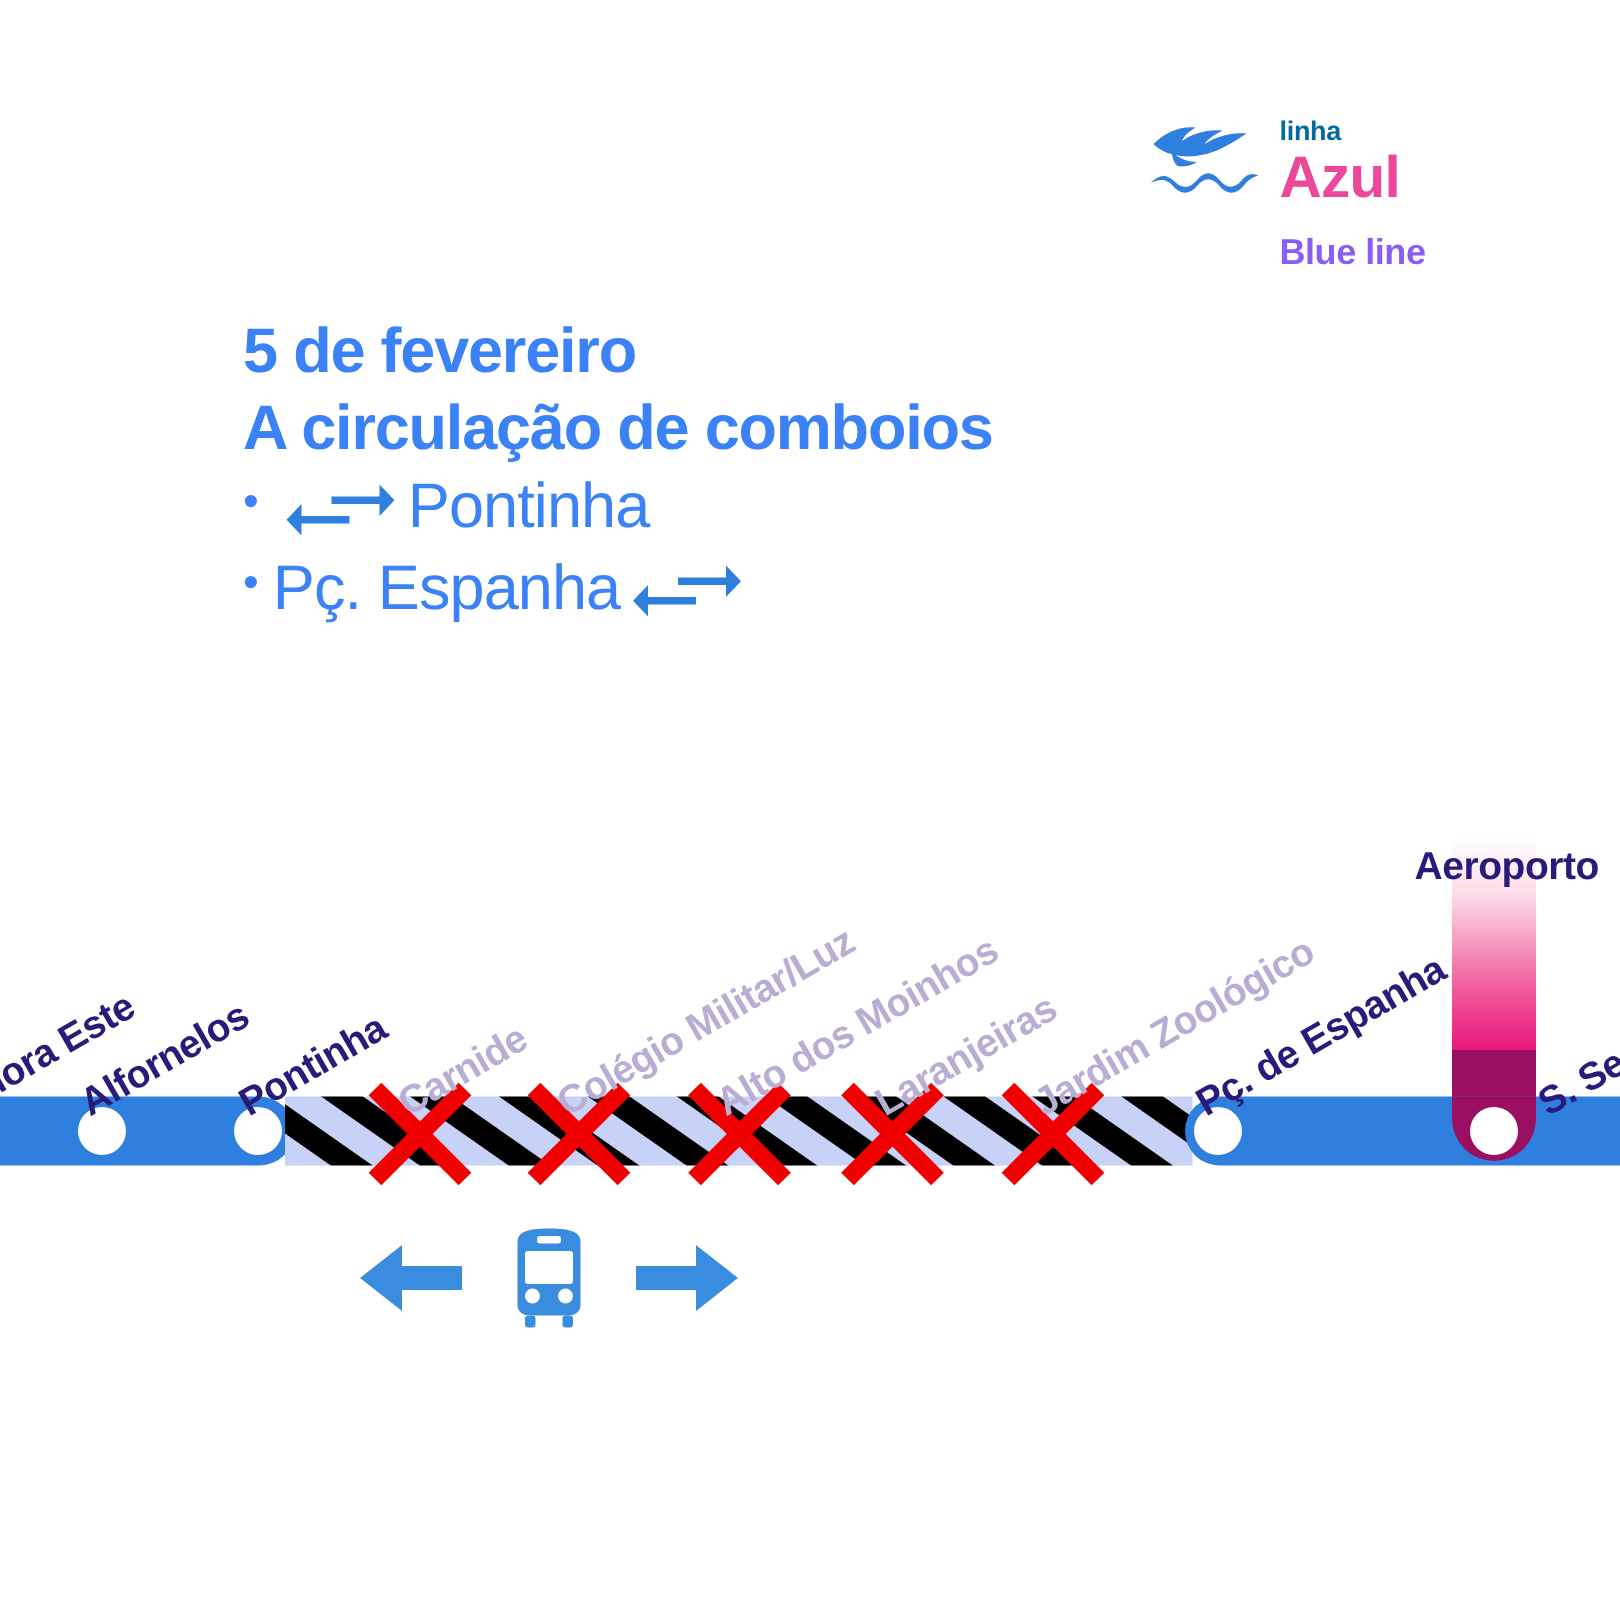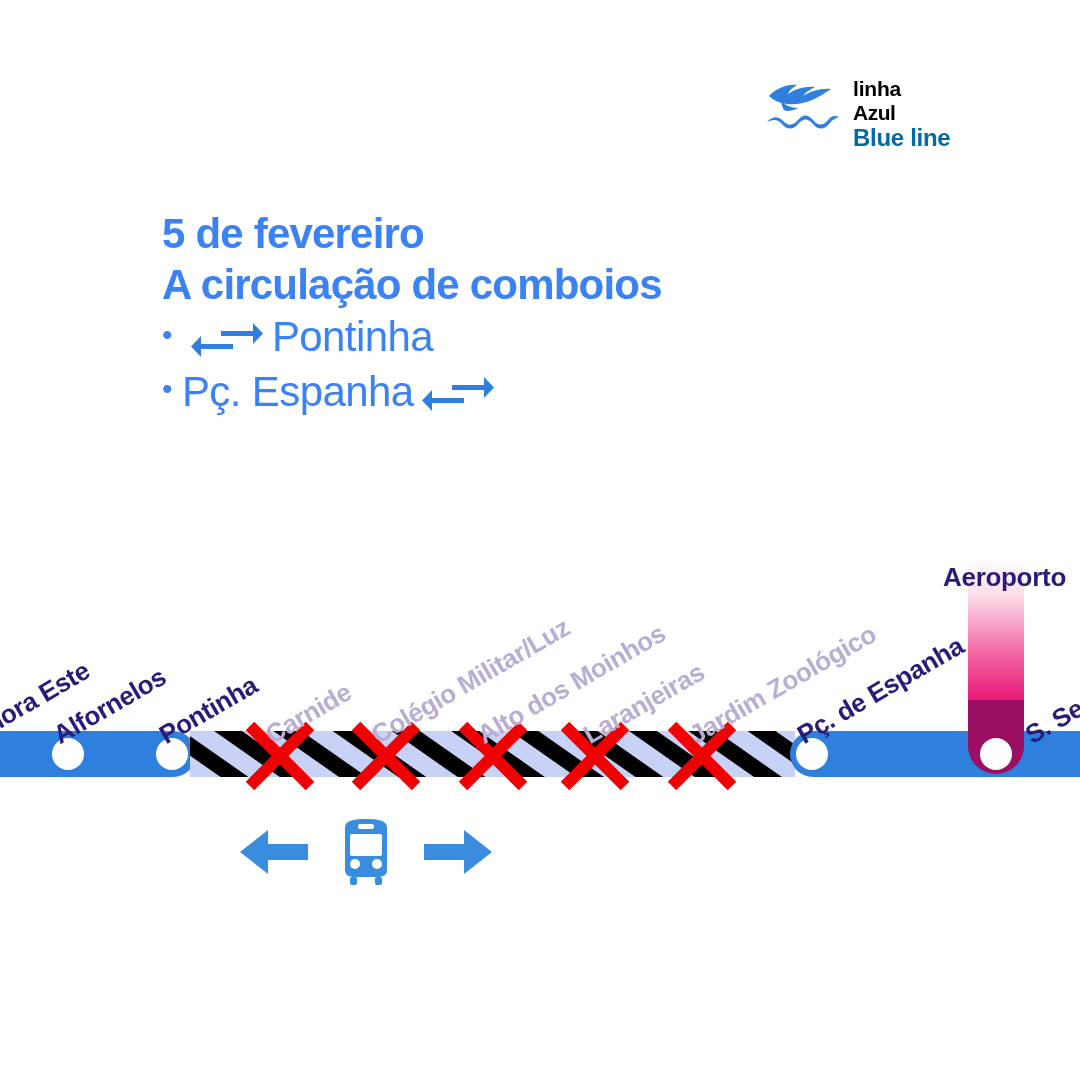--- a/index.html
+++ b/index.html
@@ -28,37 +28,37 @@
     width: 76px;
     height: 56px;
     display: block;
   }
   #logo-text {
     display: flex;
     flex-direction: column;
     line-height: 1;
   }
   .logo-linha {
-    font-size: 21px;
-    font-weight: 600;
-    color: #000000;
+    font-size: 18px;
+    font-weight: 600;
+    color: #0369a1;
     letter-spacing: -0.2px;
     margin-bottom: 3px;
   }
   .logo-azul {
-    font-size: 21px;
+    font-size: 39px;
     font-weight: 700;
-    color: #000000;
+    color: #ec4899;
     letter-spacing: -0.5px;
-    margin-bottom: 3px;
+    margin-bottom: 19px;
   }
   .logo-blueline {
     font-size: 24px;
     font-weight: 600;
-    color: #0369a1;
+    color: #8b5cf6;
     letter-spacing: -0.3px;
   }
 
   
   #notice {
     position: absolute;
     left: 162px;
     top: 208px;
     width: 760px;
     color: #3b82f6;

